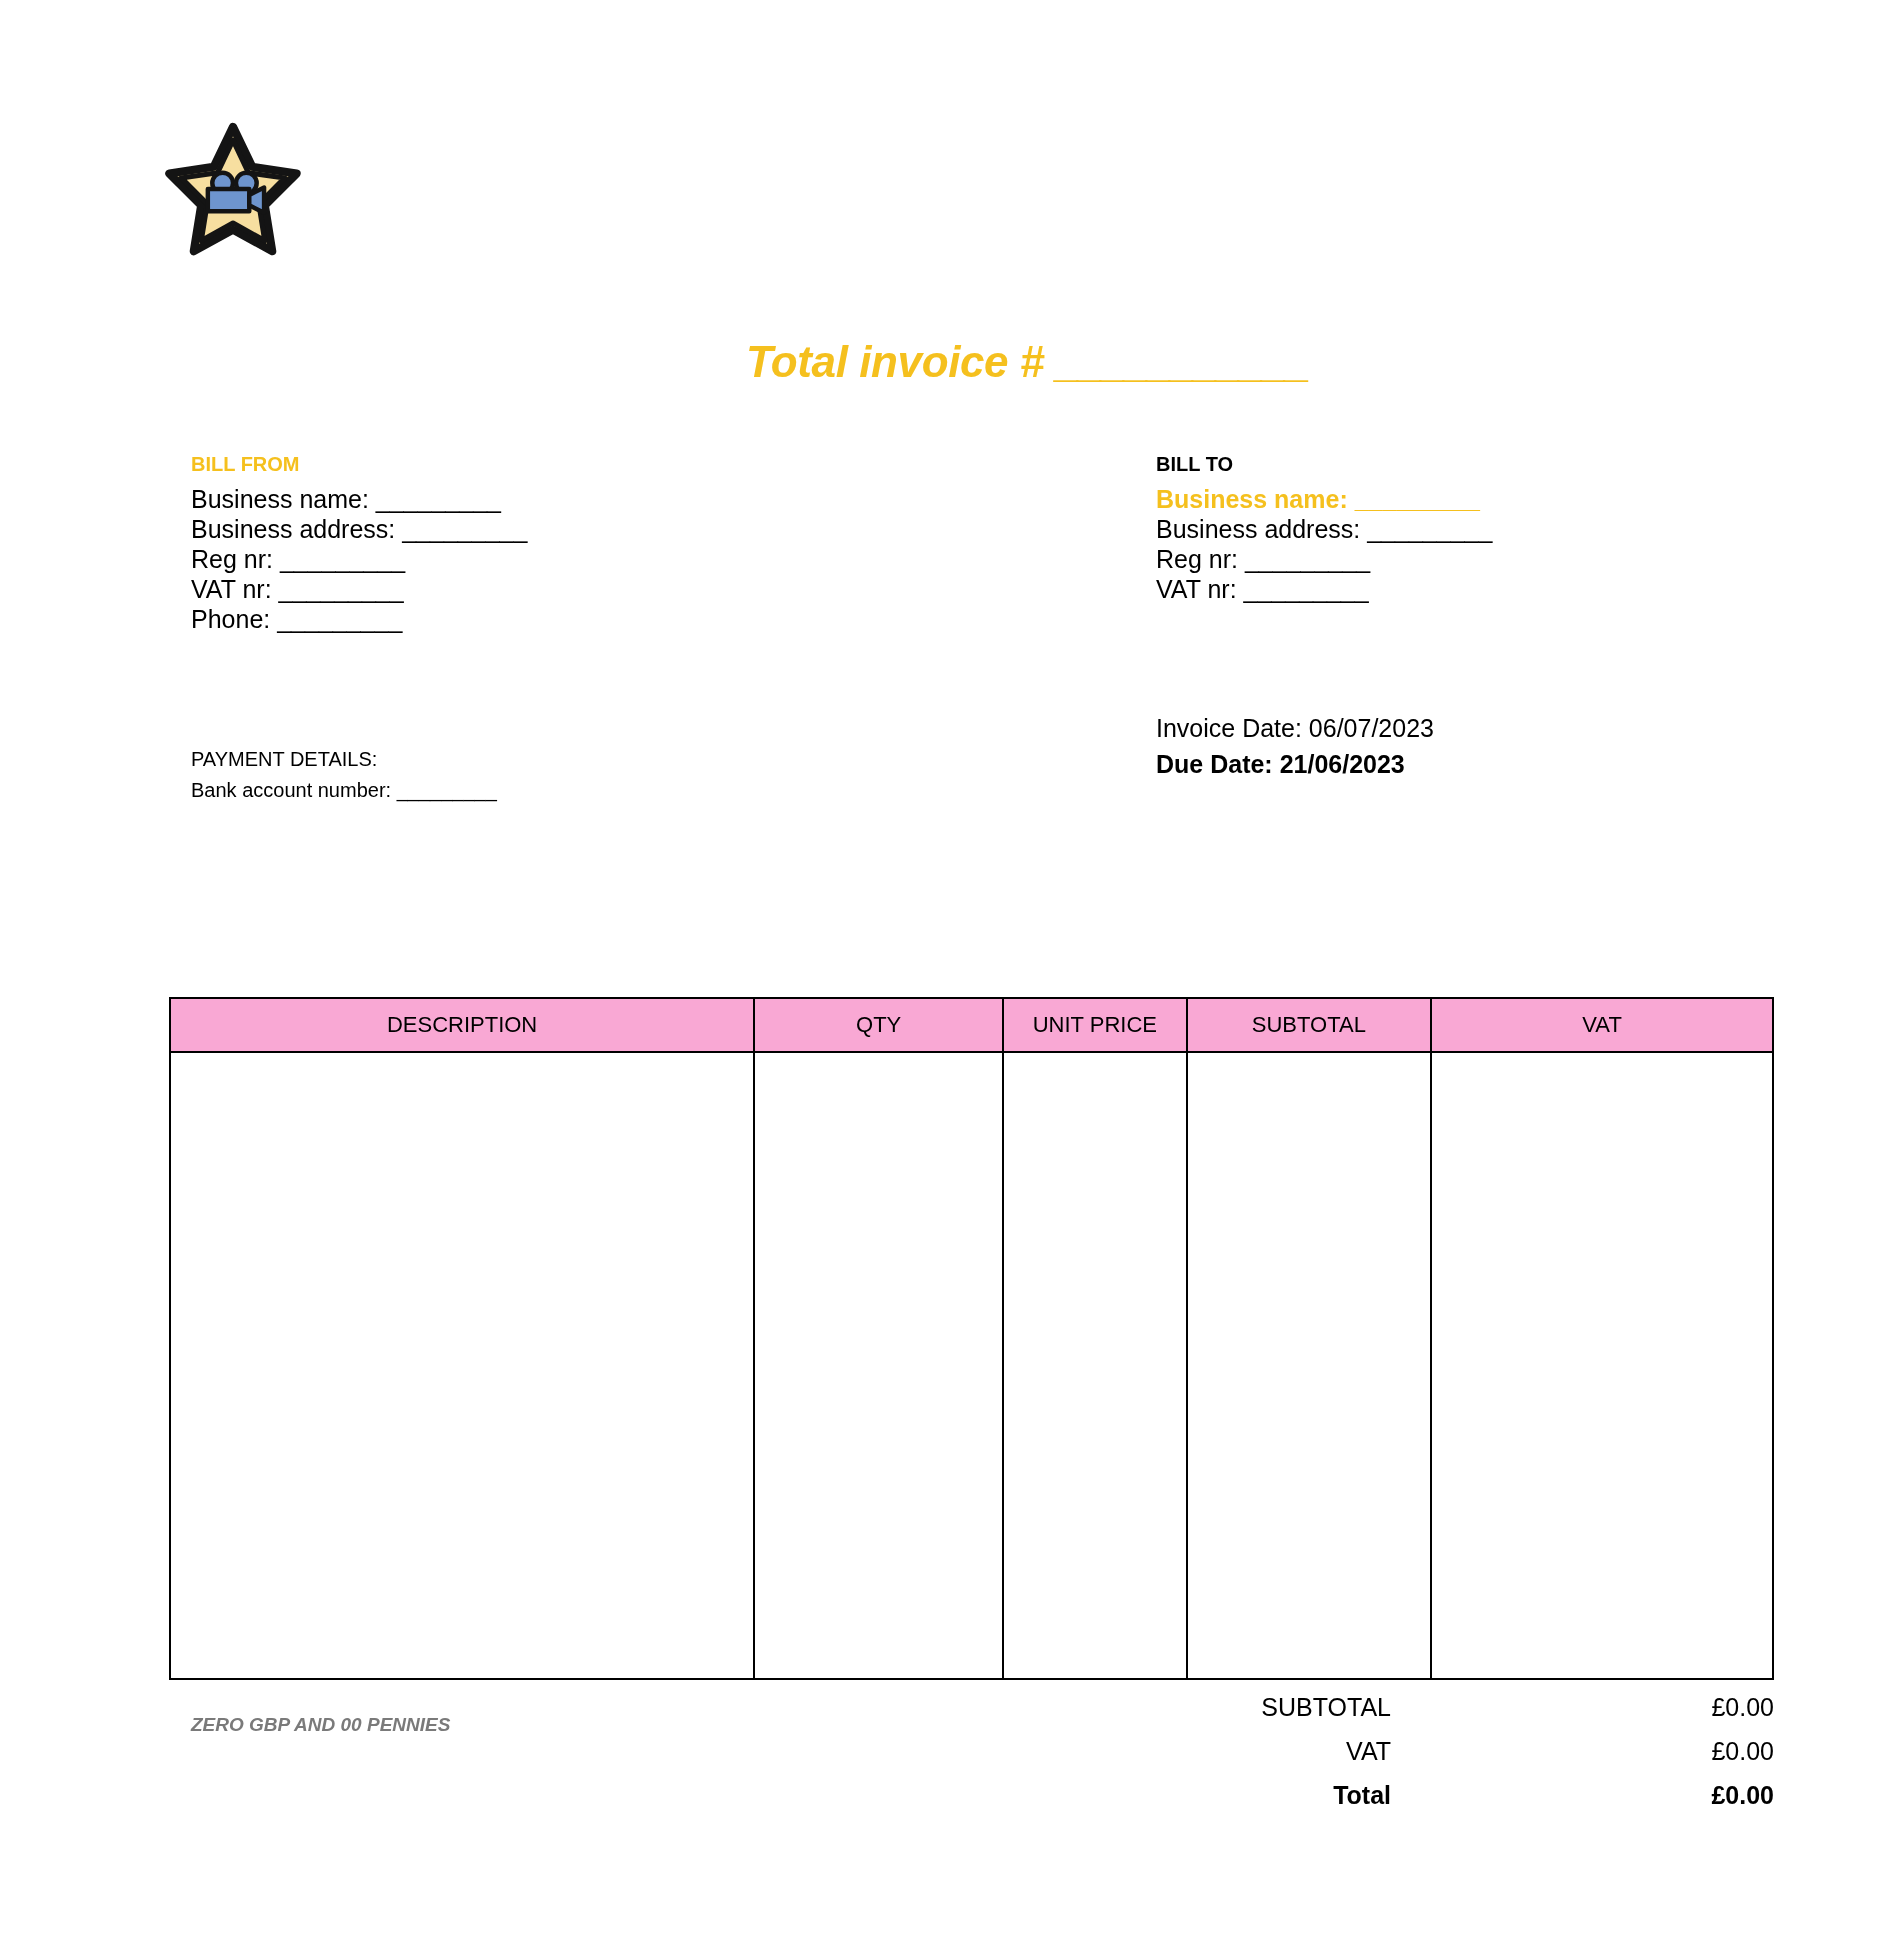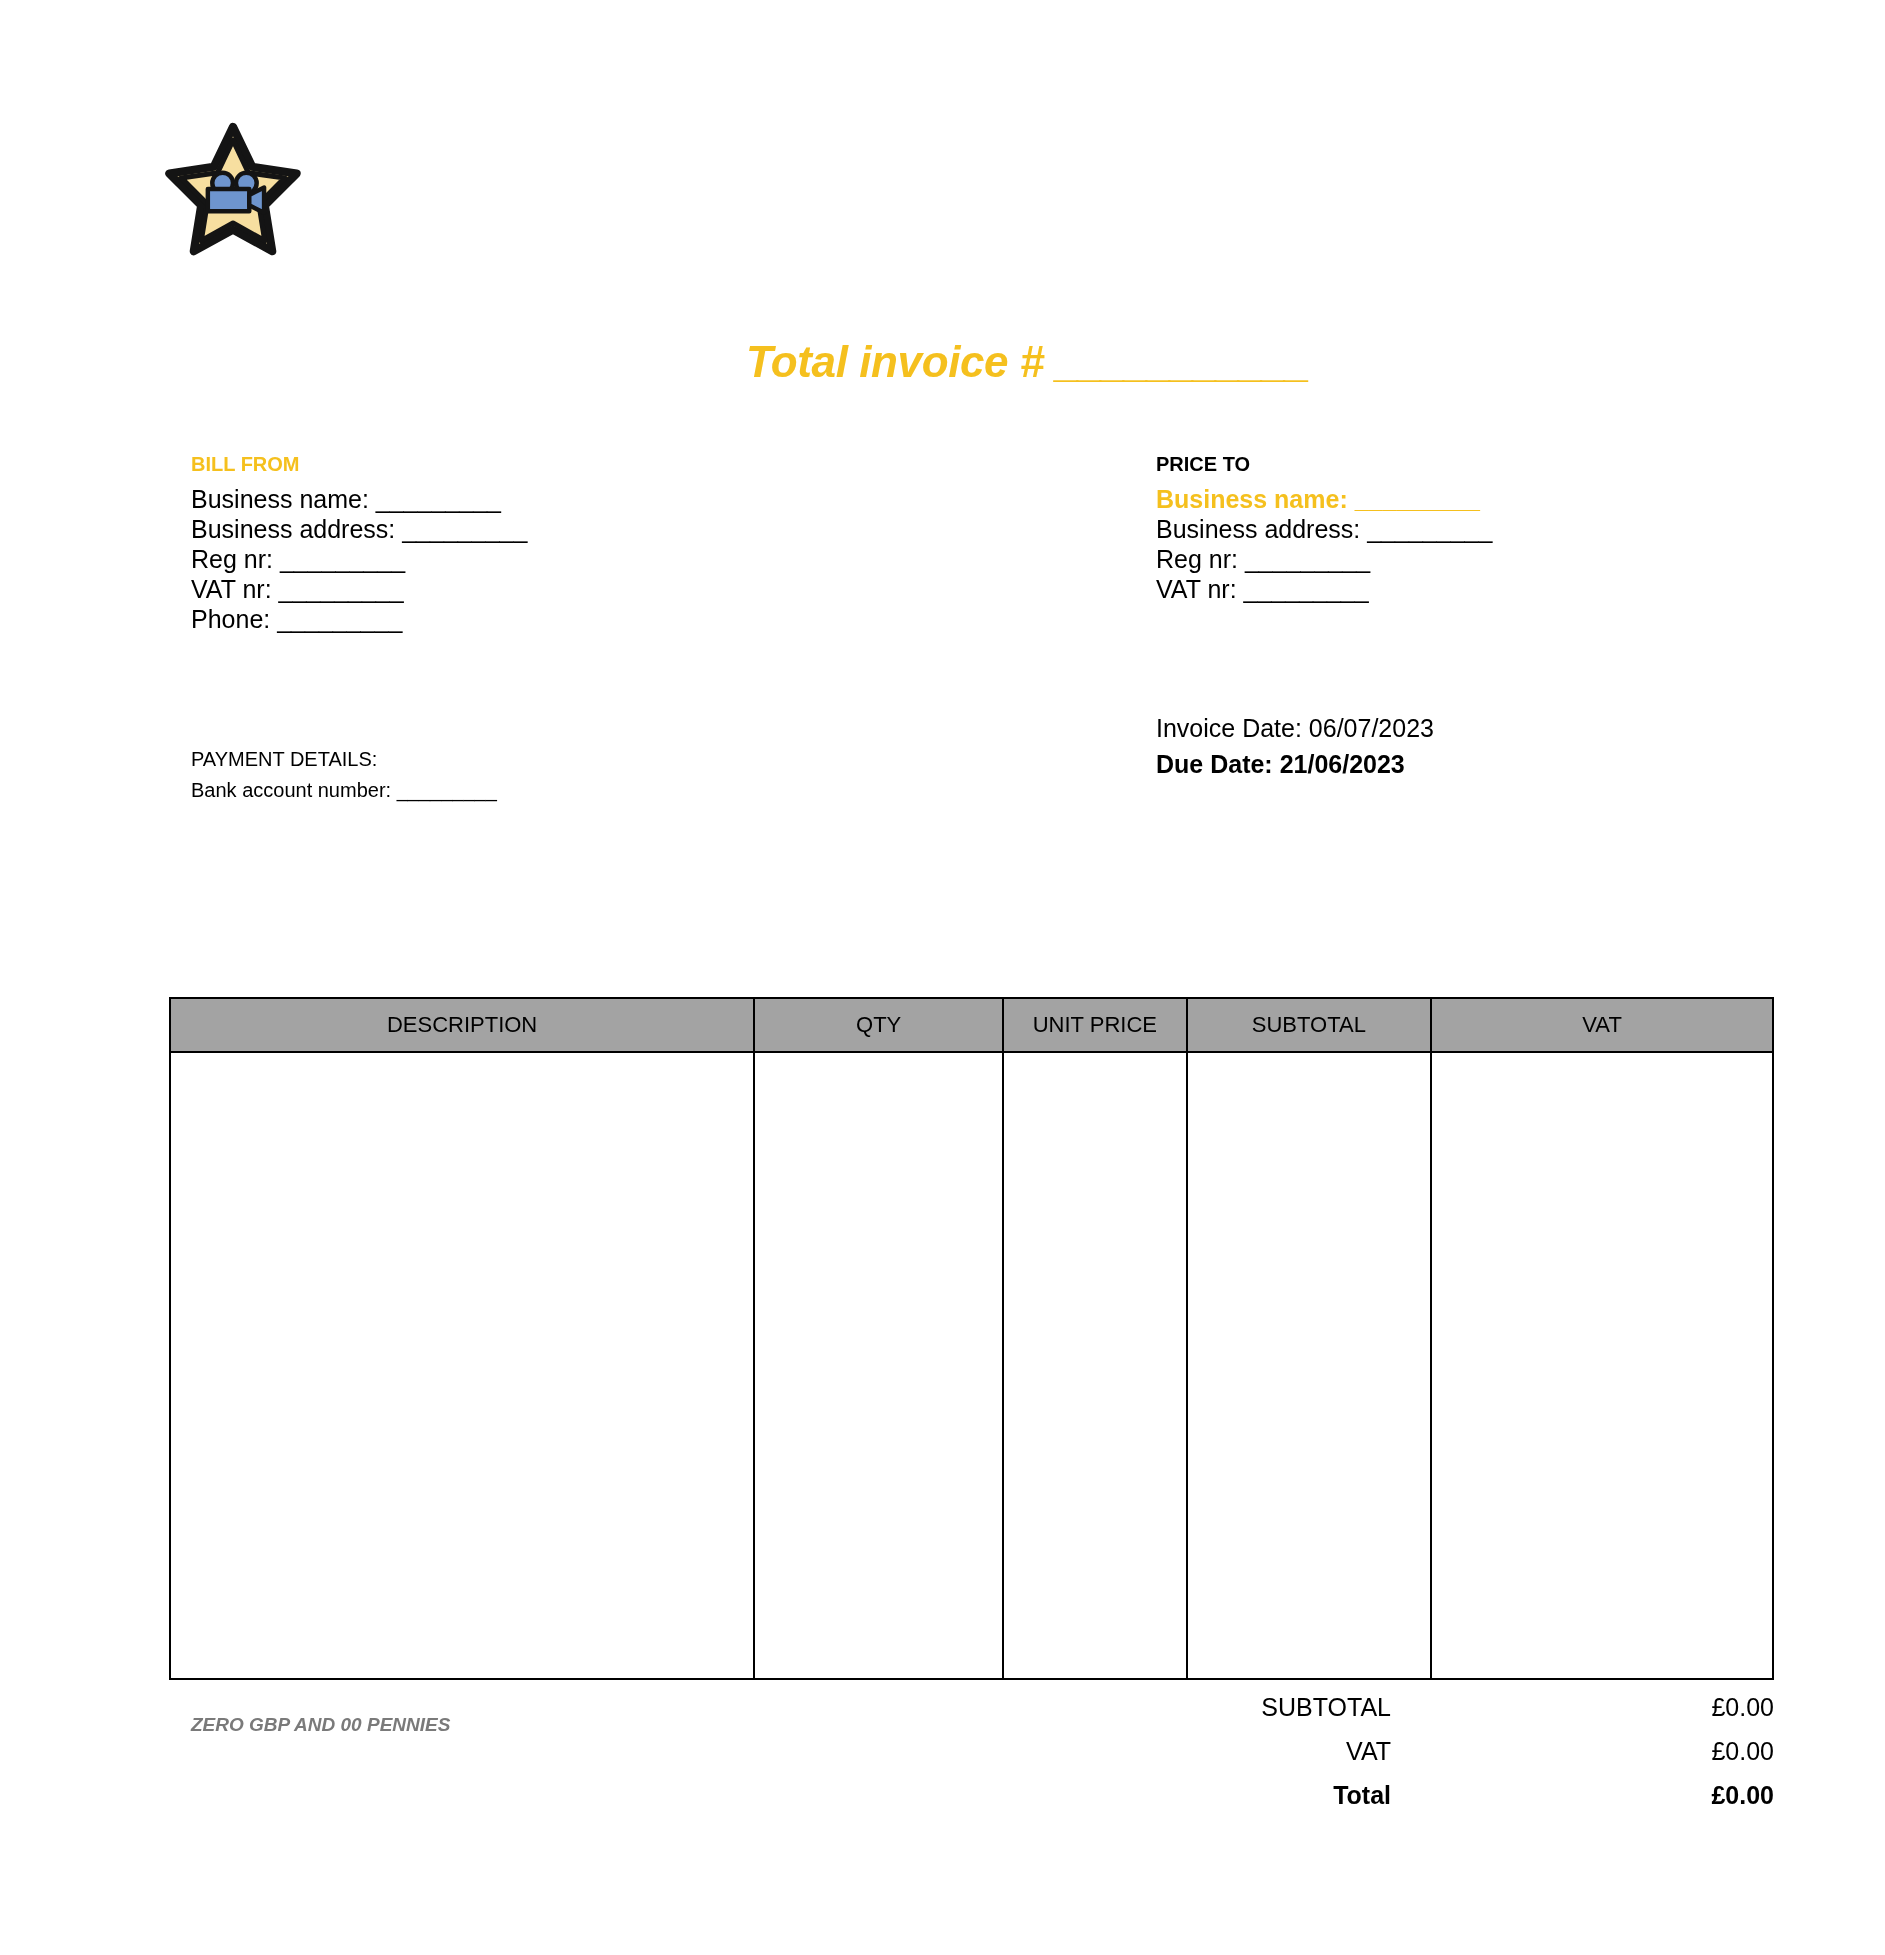--- a/index.html
+++ b/index.html
@@ -94,21 +94,21 @@
     width: 1605px;
     border-collapse: collapse;
     table-layout: fixed;
   }
   #items-table th,
   #items-table td {
     border: 2.2px solid #000000;
     padding: 0;
   }
   #items-table thead th {
-    background: #a3a3a3;
+    background: #f9a8d4;
     height: 52px;
     font-size: 22px;
     font-weight: 400;
     text-align: center;
     vertical-align: middle;
     color: #000000;
   }
   #items-table tbody td {
     height: 625px;
     vertical-align: top;
@@ -185,21 +185,21 @@
 <div class="party-block" id="bill-from">
   <div class="party-heading heading-yellow">BILL FROM</div>
   <div class="party-line">Business name: _________</div>
   <div class="party-line">Business address: _________</div>
   <div class="party-line">Reg nr: _________</div>
   <div class="party-line">VAT nr: _________</div>
   <div class="party-line">Phone: _________</div>
 </div>
 
 <div class="party-block" id="bill-to">
-  <div class="party-heading heading-black">PRICE TO</div>
+  <div class="party-heading heading-black">BILL TO</div>
   <div class="party-line yellow">Business name: _________</div>
   <div class="party-line">Business address: _________</div>
   <div class="party-line">Reg nr: _________</div>
   <div class="party-line">VAT nr: _________</div>
 </div>
 
 <div id="dates">
   <div>Invoice Date: 06/07/2023</div>
   <div class="due">Due Date: 21/06/2023</div>
 </div>

